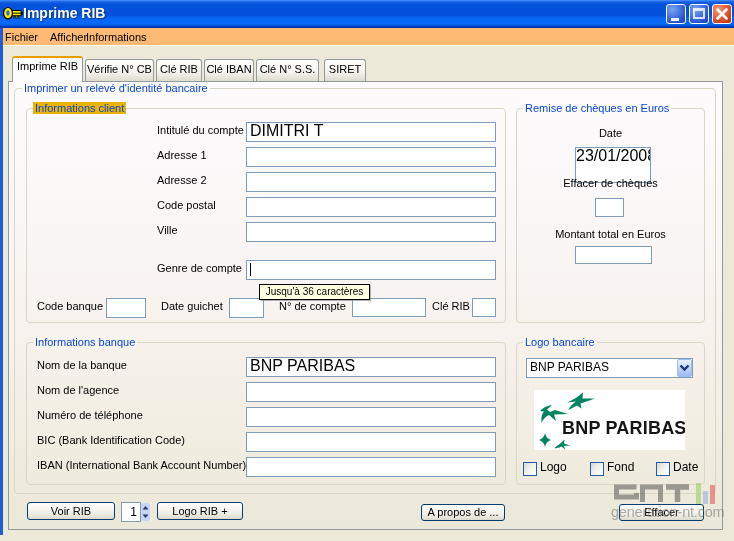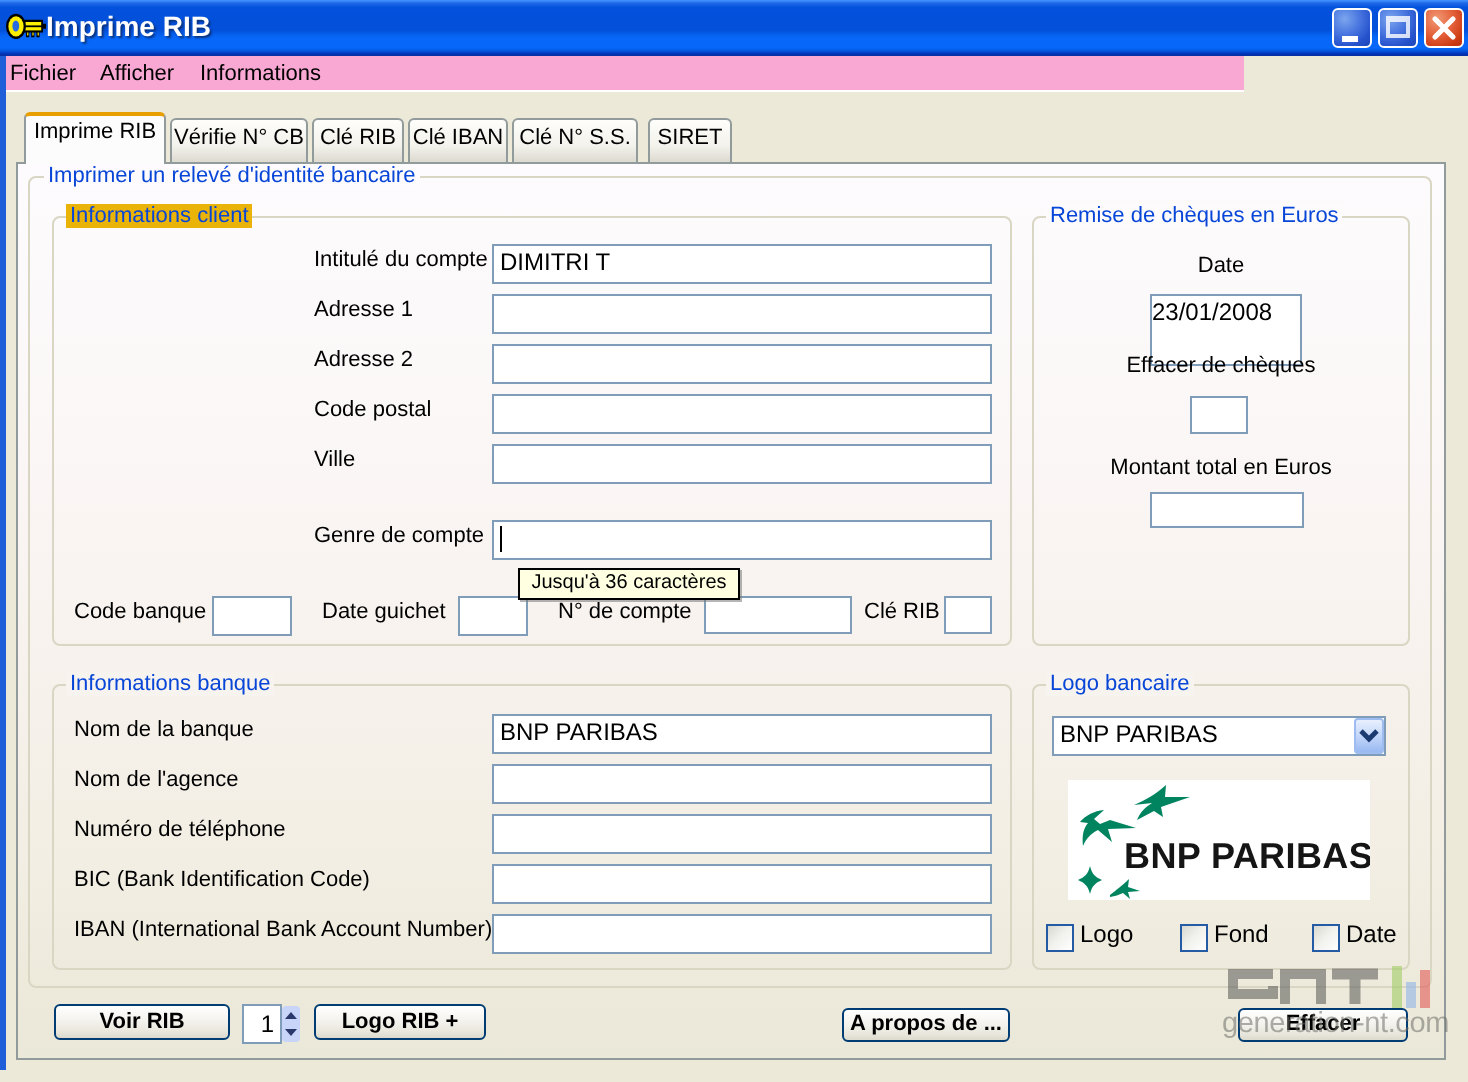--- a/index.html
+++ b/index.html
@@ -1,32 +1,32 @@
 <!DOCTYPE html>
 <html><head>
 <meta charset="utf-8">
 <style>
 * { margin:0; padding:0; box-sizing:border-box; }
 html,body { width:734px; height:541px; overflow:hidden; }
 body { font-family:"Liberation Sans", sans-serif; background:#ece9d8; position:relative; }
 .abs { position:absolute; }
 .t11 { font-size:11px; line-height:13px; color:#000; white-space:nowrap; }
-.inp { position:absolute; background:#fff; border:1px solid #7f9db9; font-size:12px; line-height:14px; font-family:"Liberation Sans",sans-serif; color:#000; padding:1px 0 0 3px; white-space:nowrap; overflow:hidden; }
+.inp { position:absolute; background:#fff; border:1px solid #7f9db9; font-size:16px; line-height:14px; font-family:"Liberation Sans",sans-serif; color:#000; padding:1px 0 0 3px; white-space:nowrap; overflow:hidden; }
 .grp { position:absolute; border:1px solid #d9d6c3; border-radius:4px; }
 .cap { position:absolute; font-size:11px; color:#0846d8; white-space:nowrap; padding:0 2px; }
-.btn { position:absolute; border:1px solid #003c74; border-radius:3px; background:linear-gradient(180deg,#ffffff 0%,#f4f3ee 45%,#e9e7dc 80%,#dcdacd 100%); font-size:11px; color:#000; text-align:center;font-weight:bold; }
+.btn { position:absolute; border:1px solid #003c74; border-radius:3px; background:linear-gradient(180deg,#ffffff 0%,#f4f3ee 45%,#e9e7dc 80%,#dcdacd 100%); font-size:11px; color:#000; text-align:center; }
 
 #titlebar { position:absolute; left:0; top:0; width:734px; height:28px;
  background:linear-gradient(180deg,#4596ff 0%,#1d66e8 6%,#0351dc 14%,#0350da 54%,#0560ee 62%,#0767f8 68%,#0767f8 86%,#0555dd 91%,#0233b8 96%,#06309f 100%); }
 #title { position:absolute; left:23px; top:5px; font-size:14px; font-weight:bold; color:#fff; text-shadow:1px 1px 1px #0a3580; letter-spacing:0px; }
 .wbtn { position:absolute; top:4px; width:20px; height:20px; border-radius:3px; border:1px solid #fff; }
 .bluebtn { background:radial-gradient(circle at 30% 25%, #7ca5ee 0%, #4a77e0 40%, #2552cc 75%, #1c45b8 100%); }
 #closebtn { background:radial-gradient(circle at 30% 25%, #f09a76 0%, #e4613a 45%, #cc3a12 80%, #b83410 100%); }
 
-#menubar { position:absolute; left:3px; top:28px; width:619px; height:18px; background:#f9a8d4; border-bottom:1px solid #fff; }
+#menubar { position:absolute; left:3px; top:28px; width:731px; height:18px; background:#fdba74; border-bottom:1px solid #fff; }
 .mitem { position:absolute; top:3px; font-size:11px; color:#000; }
 
 .tab { position:absolute; top:59px; height:22px; border:1px solid #919b9c; border-bottom:none; border-radius:3px 3px 0 0; background:linear-gradient(180deg,#fefefb 0%,#f3f2ec 60%,#dddad0 100%); font-size:11px; text-align:center; padding-top:3px; }
 #tab1 { top:56px; height:26px; background:#fdfcfd; border-top:2px solid #e8a000; padding-top:2px; z-index:5; }
 
 #panel { position:absolute; left:8px; top:81px; width:715px; height:449px; border:1px solid #919b9c; border-top:1px solid #919b9c;
  background:linear-gradient(180deg,#fdfbfd 0%,#fbf7f7 30%,#f7f2ed 55%,#f2eee3 78%,#ece9da 95%,#eae8d8 100%); }
 
 .cb { position:absolute; width:14px; height:14px; border:1px solid #255ba5; background:linear-gradient(135deg,#d8d8d0 0%,#f0f0ec 45%,#ffffff 100%); }
 </style>
@@ -52,21 +52,21 @@
  <div class="wbtn" id="closebtn" style="left:712px">
   <svg width="18" height="18" style="position:absolute;left:0;top:0">
         <path d="M4.5 4.5 L13.5 13.5 M13.5 4.5 L4.5 13.5" stroke="#fff" stroke-width="2.6" stroke-linecap="round"></path>
       </svg>
  </div>
 </div>
 <div class="abs" style="left:0;top:28px;width:3px;height:507px;background:#1e5ed8"></div>
 <div id="menubar">
  <span class="mitem" style="left:2px">Fichier</span>
  <span class="mitem" style="left:47px">Afficher</span>
- <span class="mitem" style="left:97px">Informations</span>
+ <span class="mitem" style="left:83px">Informations</span>
 </div>
 <div class="tab" id="tab1" style="left:12px;width:71px;">Imprime RIB</div>
 <div class="tab" style="left:85px;width:69px;">Vérifie N° CB</div>
 <div class="tab" style="left:156px;width:46px;">Clé RIB</div>
 <div class="tab" style="left:204px;width:50px;">Clé IBAN</div>
 <div class="tab" style="left:256px;width:63px;">Clé N° S.S.</div>
 <div class="tab" style="left:324px;width:42px;">SIRET</div>
 <div id="panel"></div>
 
 <div class="grp" style="left:14px;top:88px;width:702px;height:406px"></div>

